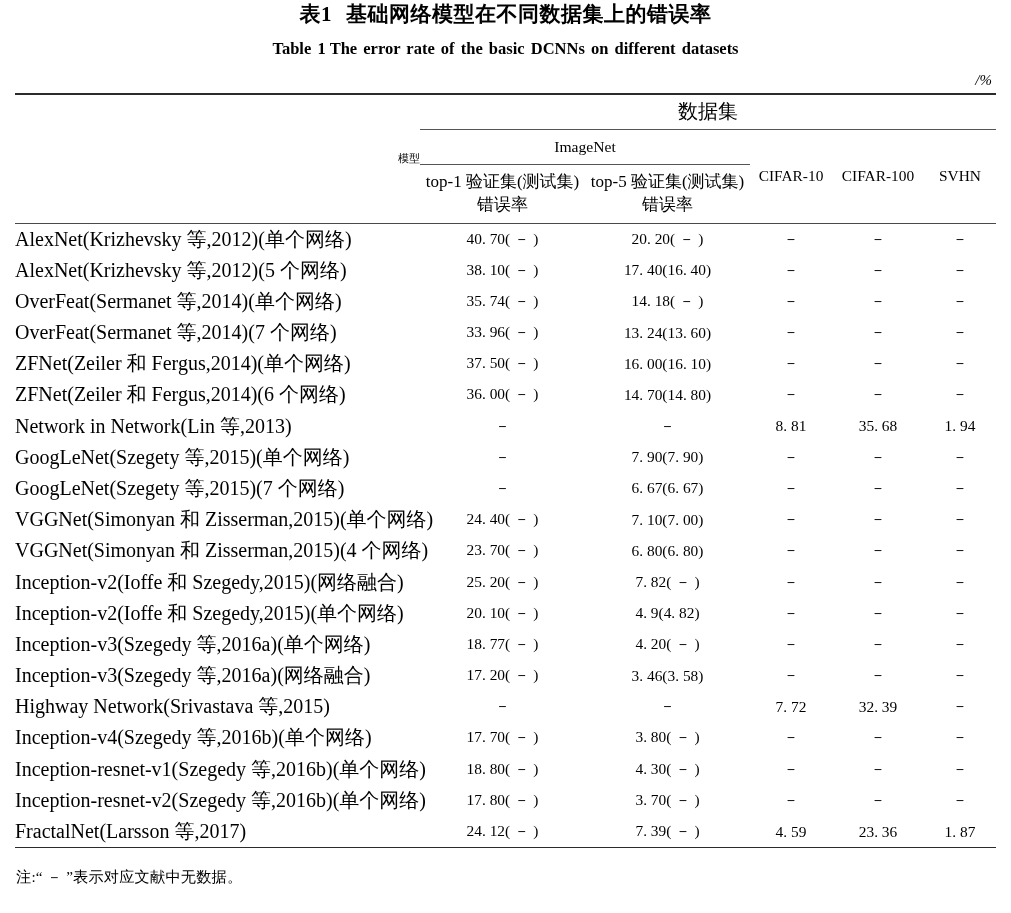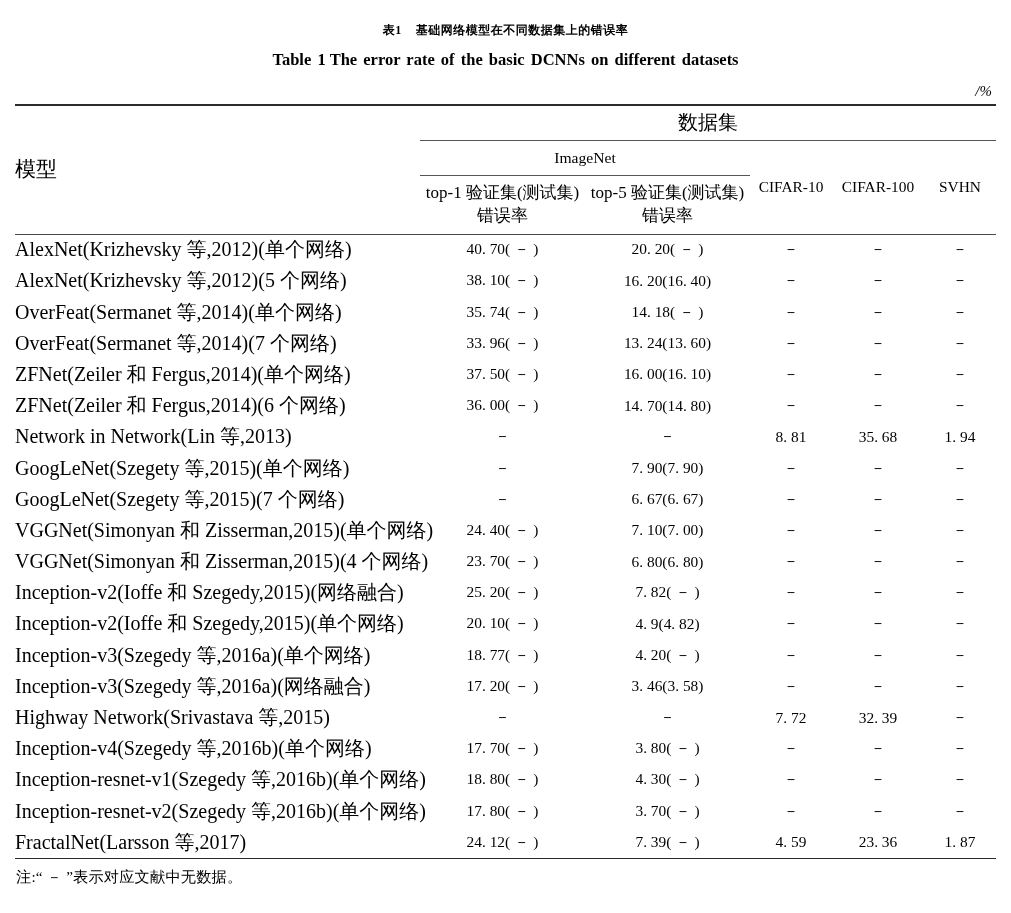--- a/index.html
+++ b/index.html
@@ -20,24 +20,24 @@
     width: 1011px;
     height: 913px;
     position: relative;
     box-sizing: border-box;
     padding: 0 15px;
   }
 
   
   .title-cn {
     text-align: center;
-    font-size: 12px;
+    font-size: 21px;
     font-weight: bold;
     letter-spacing: 0.5px;
-    margin-top: 23px;
+    margin-top: 1px;
     line-height: 1.25;
     font-family: "Liberation Serif", "DejaVu Serif", serif;
   }
   .title-cn .num { margin-right: 14px; }
 
   .title-en {
     text-align: center;
     font-size: 16.5px;
     font-weight: bold;
     margin-top: 12px;
@@ -100,22 +100,22 @@
     height: 34px;
     font-size: 15.6px;
   }
   .hdr-sub {
     height: 58px;
     padding: 0 8px;
     font-size: 17px;
     line-height: 1.35;
   }
   .hdr-model {
-    text-align: left;
-    font-size: 21px;
+    text-align: right;
+    font-size: 11px;
   }
   .hdr-right {
     text-align: center;
     font-size: 15.4px;
     white-space: nowrap;
   }
 
   
   .span-rule {
     height: 1px;
@@ -137,21 +137,21 @@
     white-space: nowrap;
   }
   td.val {
     text-align: center;
     font-size: 15.4px;
     white-space: nowrap;
   }
 
   .note {
     font-size: 15.2px;
-    margin-top: 8px;
+    margin-top: 19px;
     padding-left: 1px;
     letter-spacing: 0.2px;
   }
 </style>
 </head>
 <body>
 
 <div class="page">
 
   <div class="title-cn">
@@ -211,21 +211,21 @@
           <td class="model">AlexNet(Krizhevsky 等,2012)(单个网络)</td>
           <td class="val">40. 70( － )</td>
           <td class="val">20. 20( － )</td>
           <td class="val">－</td>
           <td class="val">－</td>
           <td class="val">－</td>
         </tr>
         <tr>
           <td class="model">AlexNet(Krizhevsky 等,2012)(5 个网络)</td>
           <td class="val">38. 10( － )</td>
-          <td class="val">16. 20(16. 40)</td>
+          <td class="val">17. 40(16. 40)</td>
           <td class="val">－</td>
           <td class="val">－</td>
           <td class="val">－</td>
         </tr>
         <tr>
           <td class="model">OverFeat(Sermanet 等,2014)(单个网络)</td>
           <td class="val">35. 74( － )</td>
           <td class="val">14. 18( － )</td>
           <td class="val">－</td>
           <td class="val">－</td>

